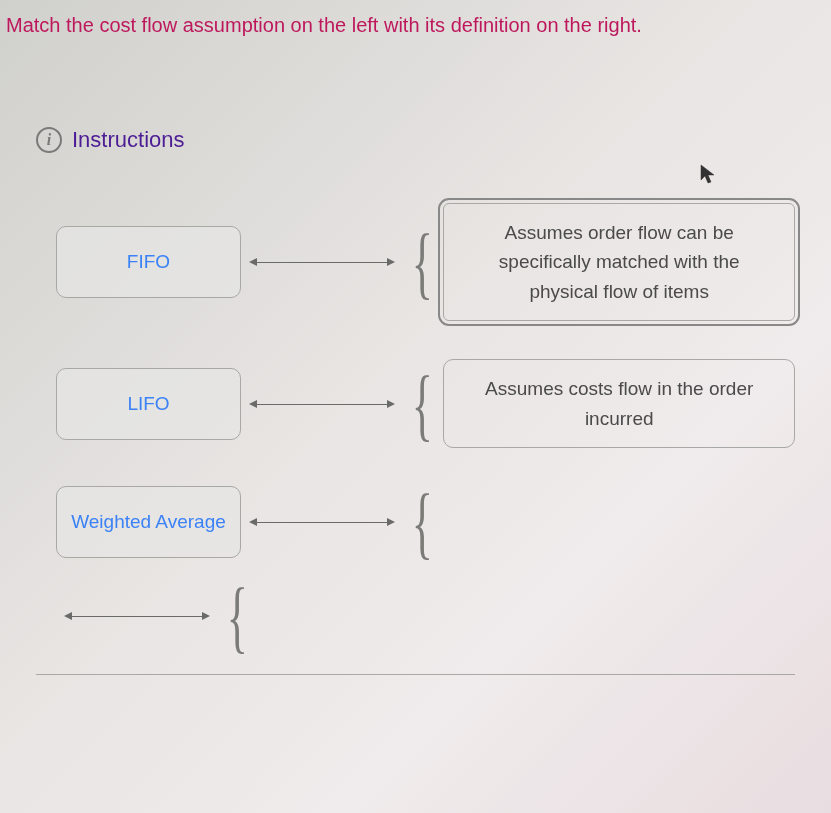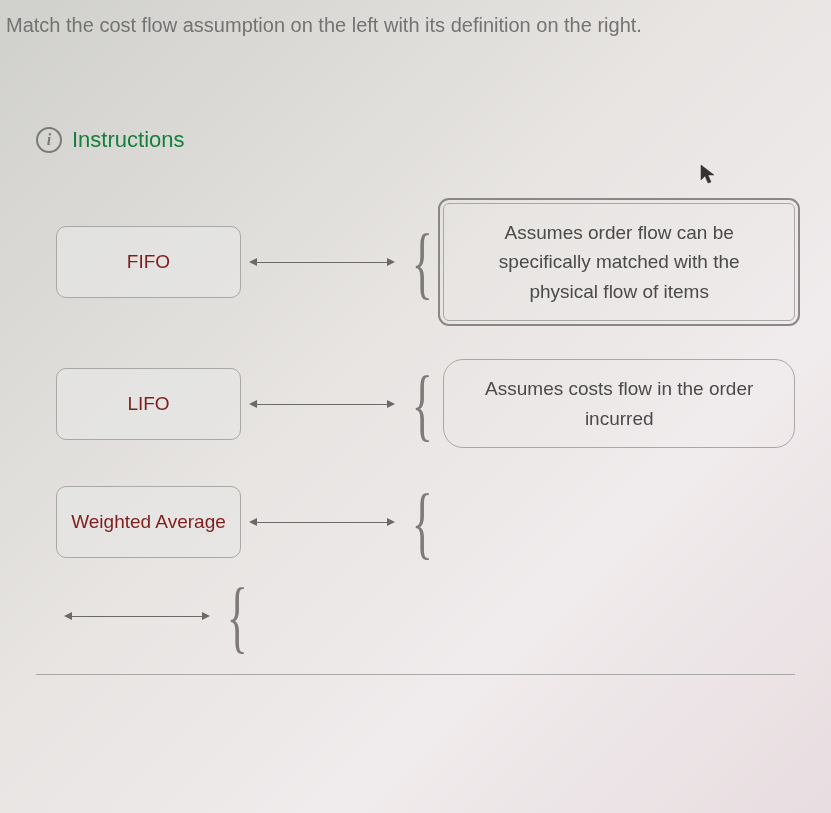--- a/index.html
+++ b/index.html
@@ -8,21 +8,21 @@
     height: 813px;
     font-family: Arial, Helvetica, sans-serif;
     background: linear-gradient(135deg, #d0d0cc 0%, #e8e5e3 45%, #f0ebec 70%, #e8dde0 100%);
     color: #444;
     overflow: hidden;
     position: relative;
   }
   .question {
     padding: 14px 6px 0 6px;
     font-size: 20px;
-    color: #737373;
+    color: #be185d;
   }
   .instructions-row {
     display: flex;
     align-items: center;
     gap: 10px;
     margin: 90px 0 0 36px;
   }
   .info-icon {
     width: 26px;
     height: 26px;
@@ -32,21 +32,21 @@
     align-items: center;
     justify-content: center;
     font-family: Georgia, serif;
     font-style: italic;
     font-weight: bold;
     font-size: 16px;
     color: #7a7a78;
   }
   .instructions-label {
     font-size: 22px;
-    color: #15803d;
+    color: #4c1d95;
   }
   .pairs {
     margin-top: 50px;
     padding: 0 36px 0 56px;
   }
   .pair-row {
     display: flex;
     align-items: center;
     margin-bottom: 38px;
   }
@@ -55,21 +55,21 @@
     min-height: 72px;
     background: rgba(230,230,228,0.7);
     border: 1.5px solid #a8a8a4;
     border-radius: 10px;
     display: flex;
     align-items: center;
     justify-content: center;
     text-align: center;
     padding: 10px 14px;
     font-size: 19px;
-    color: #7f1d1d;
+    color: #3b82f6;
     cursor: grab;
   }
   .connector {
     flex: 0 0 150px;
     height: 1px;
     position: relative;
     margin: 0 6px;
   }
   .connector-line {
     position: absolute;
@@ -103,21 +103,21 @@
     color: #7b7b78;
     font-family: Georgia, serif;
     text-align: center;
     transform: scaleX(0.55);
     margin-right: 2px;
   }
   .right-card {
     flex: 1;
     min-height: 72px;
     border: 1.5px solid #a8a8a4;
-    border-radius: 20px;
+    border-radius: 10px;
     display: flex;
     align-items: center;
     justify-content: center;
     text-align: center;
     padding: 14px 18px;
     font-size: 19px;
     color: #4a4a4a;
     line-height: 1.55;
     cursor: pointer;
   }

